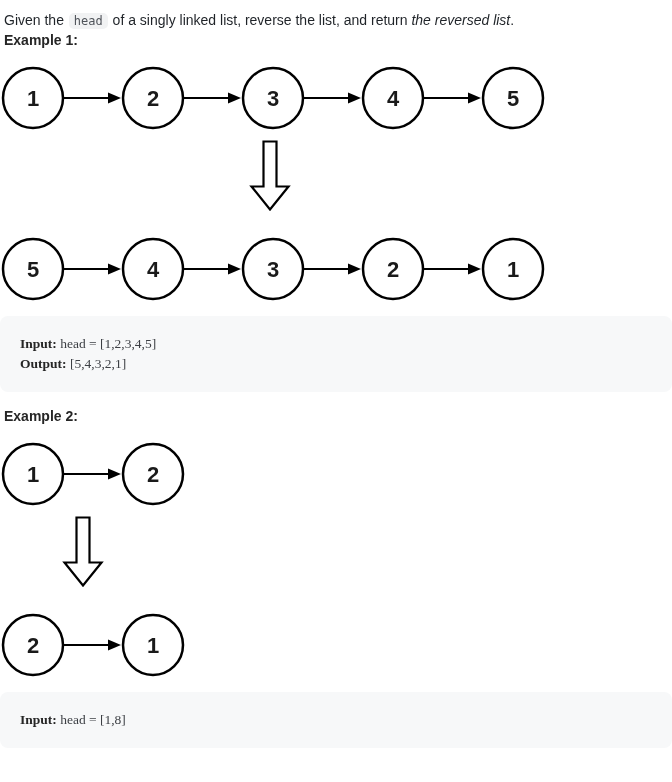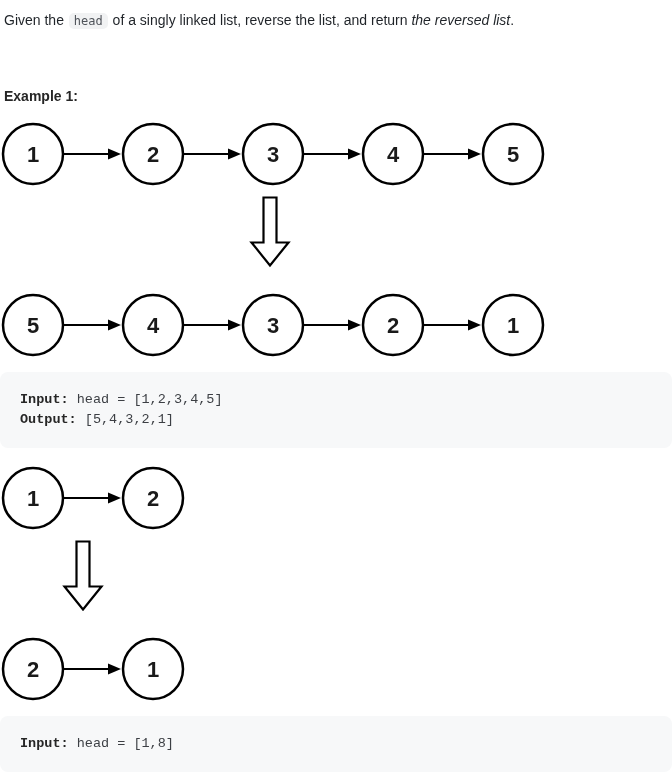--- a/index.html
+++ b/index.html
@@ -15,30 +15,30 @@
   .inline-code{
     font-family:"DejaVu Sans Mono","Liberation Mono",monospace;
     font-size:12px;color:#50545a;background:#f1f2f3;
     border-radius:5px;padding:1px 5px;margin:0 1px;
   }
   .em{font-style:italic;}
   .example{margin:0;}
   .example-label{
     margin:0 0 0 4px;font-size:14px;font-weight:700;line-height:15px;color:#262626;
   }
-  .example:first-of-type .example-label{margin-top:56px;}
+  .example:first-of-type .example-label{}
   .example + .example .example-label{margin-top:17px;}
   .list-svg{display:block;}
   .list-svg.before{margin-top:16px;}
   .list-svg.after{margin-top:19px;}
   .down-arrow{display:block;margin-top:4px;}
   .io-block{
     margin-top:9px;background:#f7f8f9;border-radius:8px;
     padding:18px 20px;white-space:pre;
-    font-family:Liberation Mono, monospace;
+    font-family:Liberation Serif, serif;
     font-size:13.5px;line-height:20px;color:#3c3f44;
   }
   .io-label{font-weight:700;color:#262626;}
 </style>
 </head>
 <body>
 
 <p class="problem"><span>Given the </span><code class="inline-code">head</code><span> of a singly linked list, reverse the list, and return </span><span class="em">the reversed list</span><span>.</span></p>
 
 <div id="examples">
@@ -87,20 +87,21 @@
           <circle cx="393" cy="34" r="30" fill="#fff" stroke="#000" stroke-width="2.5"></circle>
           <text x="393" y="41.5" text-anchor="middle" font-size="22" font-weight="bold" font-family="Liberation Sans, sans-serif" fill="#1a1a1a">2</text>
           <circle cx="513" cy="34" r="30" fill="#fff" stroke="#000" stroke-width="2.5"></circle>
           <text x="513" y="41.5" text-anchor="middle" font-size="22" font-weight="bold" font-family="Liberation Sans, sans-serif" fill="#1a1a1a">1</text>
         </svg></span>
     <pre class="io-block"><span class="io-label">Input:</span><span> head = [1,2,3,4,5]</span>
 <span class="io-label">Output:</span><span> [5,4,3,2,1]</span></pre>
   </section>
 
   <section class="example">
+    <h4 class="example-label">Example 2:</h4>
     <span class="list-svg before"><svg width="186" height="68" viewBox="0 0 186 68">
           <line x1="64" y1="34" x2="110" y2="34" stroke="#000" stroke-width="2"></line>
           <polygon points="121,34 108,28.5 108,39.5" fill="#000"></polygon>
           <circle cx="33" cy="34" r="30" fill="#fff" stroke="#000" stroke-width="2.5"></circle>
           <text x="33" y="41.5" text-anchor="middle" font-size="22" font-weight="bold" font-family="Liberation Sans, sans-serif" fill="#1a1a1a">1</text>
           <circle cx="153" cy="34" r="30" fill="#fff" stroke="#000" stroke-width="2.5"></circle>
           <text x="153" y="41.5" text-anchor="middle" font-size="22" font-weight="bold" font-family="Liberation Sans, sans-serif" fill="#1a1a1a">2</text>
         </svg></span>
     <span class="down-arrow" style="margin-left: 61px;">
       <svg width="44" height="72" viewBox="0 0 44 72">

